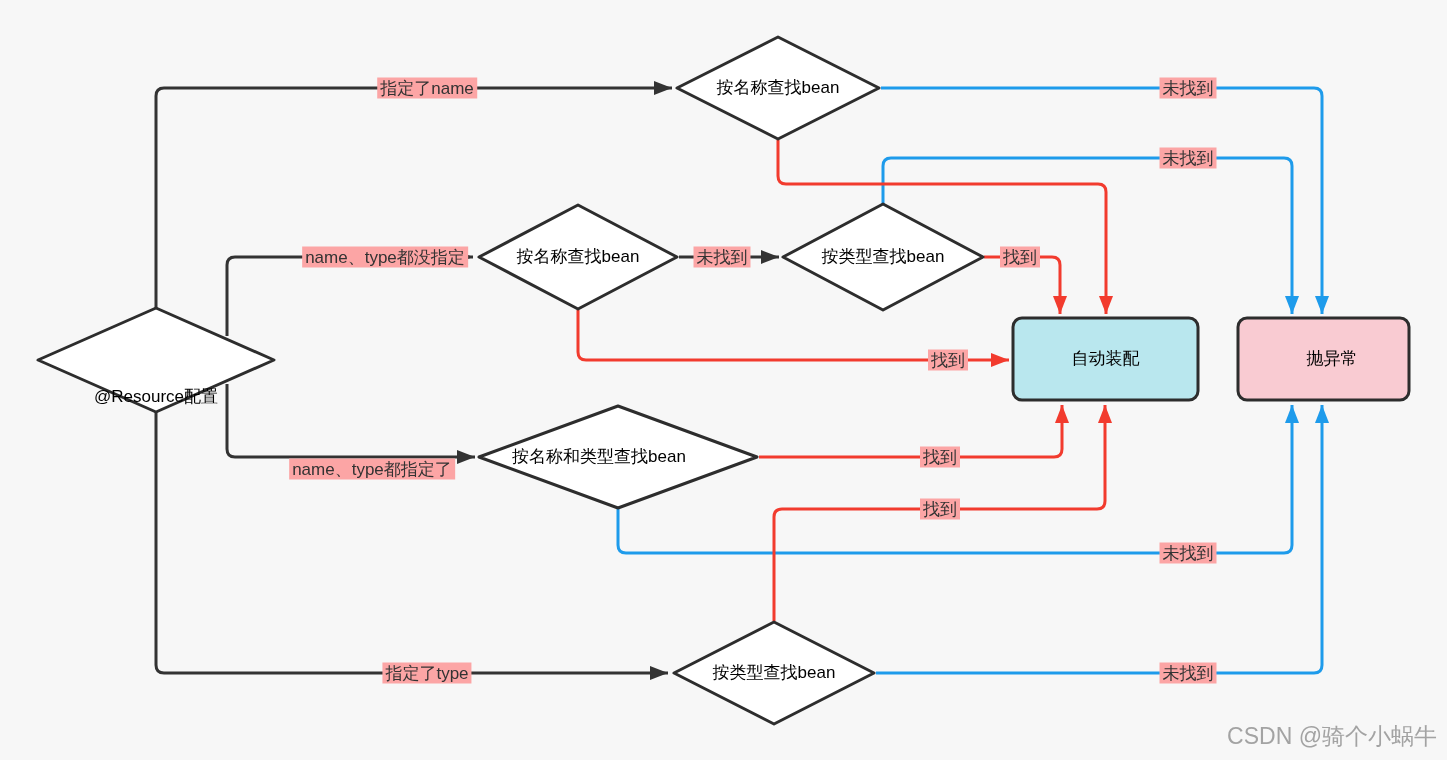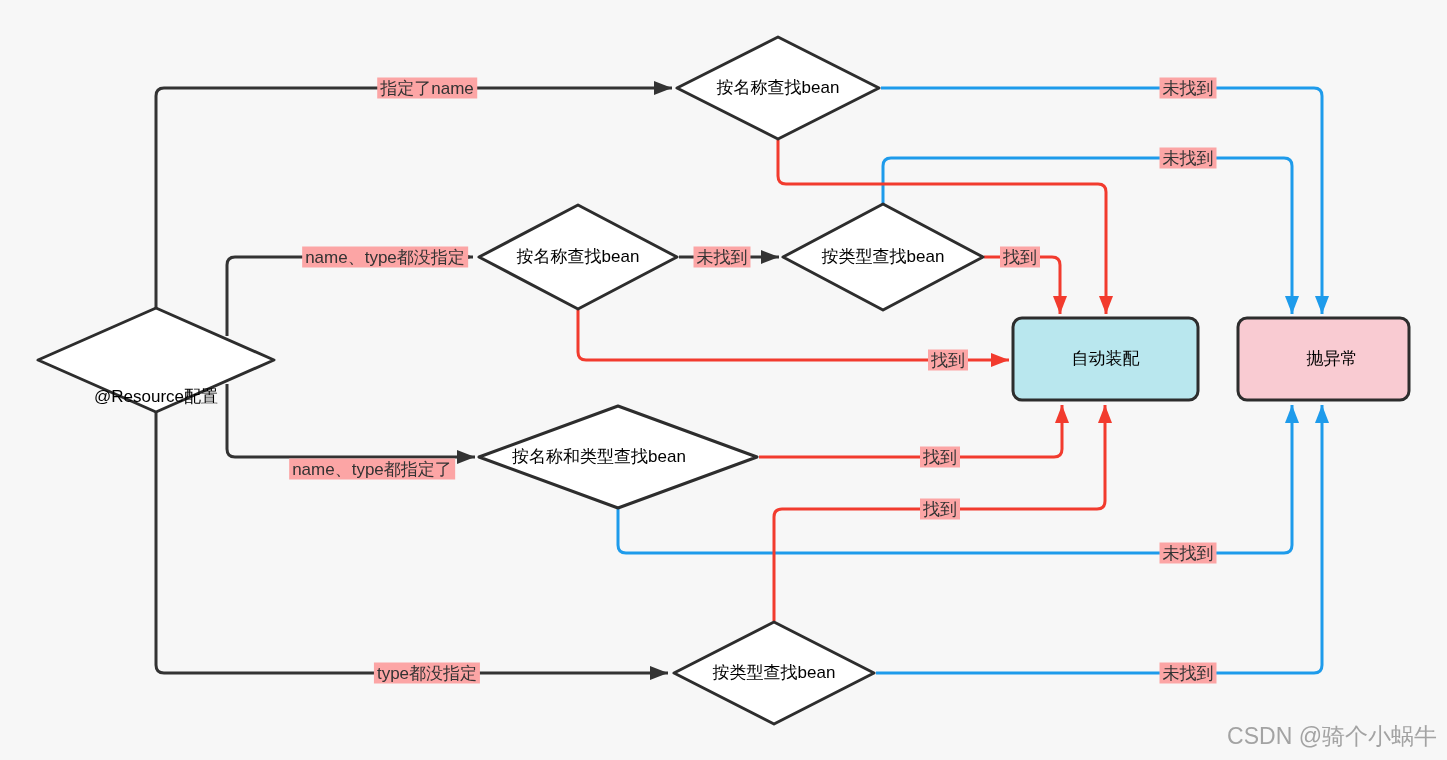--- a/index.html
+++ b/index.html
@@ -97,21 +97,21 @@
       <div class="node-lbl" style="left: 778px; top: 88px;">按名称查找bean</div>
       <div class="node-lbl" style="left: 578px; top: 257px;">按名称查找bean</div>
       <div class="node-lbl" style="left: 883px; top: 257px;">按类型查找bean</div>
       <div class="node-lbl" style="left: 599px; top: 457px;">按名称和类型查找bean</div>
       <div class="node-lbl" style="left: 774px; top: 673px;">按类型查找bean</div>
       <div class="node-lbl" style="left: 1105.5px; top: 359px;">自动装配</div>
       <div class="node-lbl" style="left: 1332px; top: 359px;">抛异常</div>
       <div class="lbl" style="left: 427px; top: 88px;">指定了name</div>
       <div class="lbl" style="left: 385px; top: 257px;">name、type都没指定</div>
       <div class="lbl" style="left: 372px; top: 457px; margin-top: 12px;">name、type都指定了</div>
-      <div class="lbl" style="left: 427px; top: 673px;">type都没指定</div>
+      <div class="lbl" style="left: 427px; top: 673px;">指定了type</div>
       <div class="lbl" style="left: 722px; top: 257px;">未找到</div>
       <div class="lbl" style="left: 1188px; top: 88px;">未找到</div>
       <div class="lbl" style="left: 1188px; top: 158px;">未找到</div>
       <div class="lbl" style="left: 1188px; top: 553px;">未找到</div>
       <div class="lbl" style="left: 1188px; top: 673px;">未找到</div>
       <div class="lbl" style="left: 948px; top: 360px;">找到</div>
       <div class="lbl" style="left: 1020px; top: 257px;">找到</div>
       <div class="lbl" style="left: 940px; top: 457px;">找到</div>
       <div class="lbl" style="left: 940px; top: 509px;">找到</div>
     </div>

